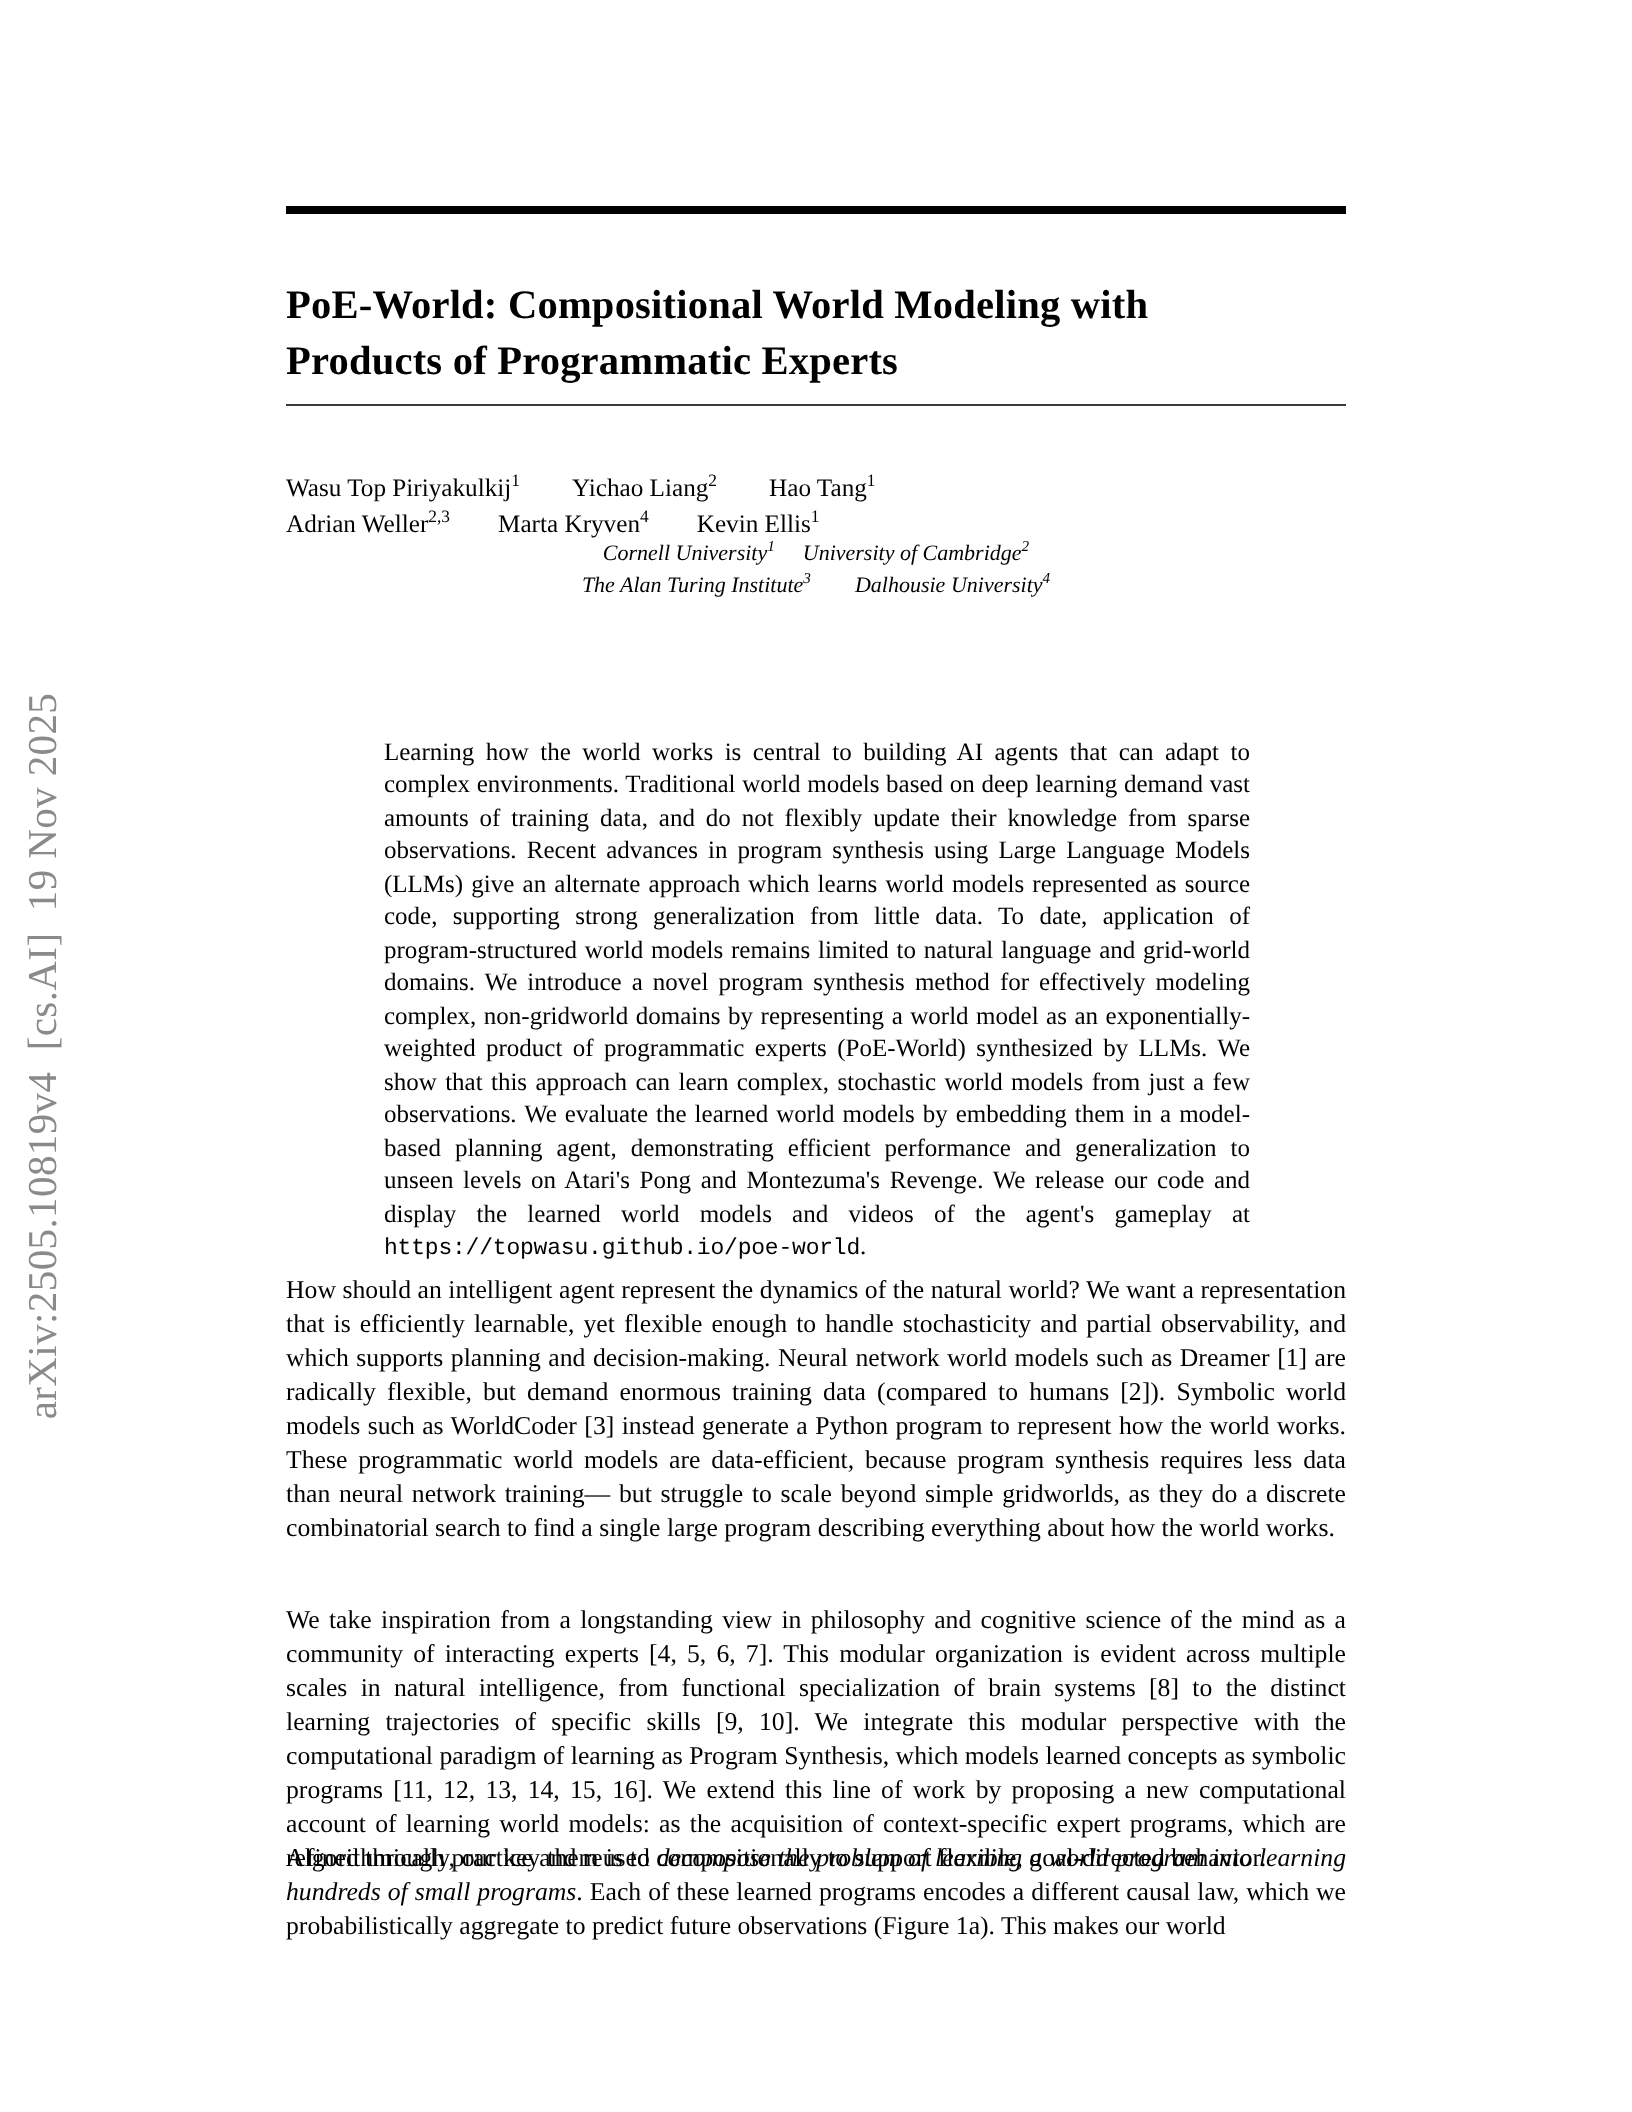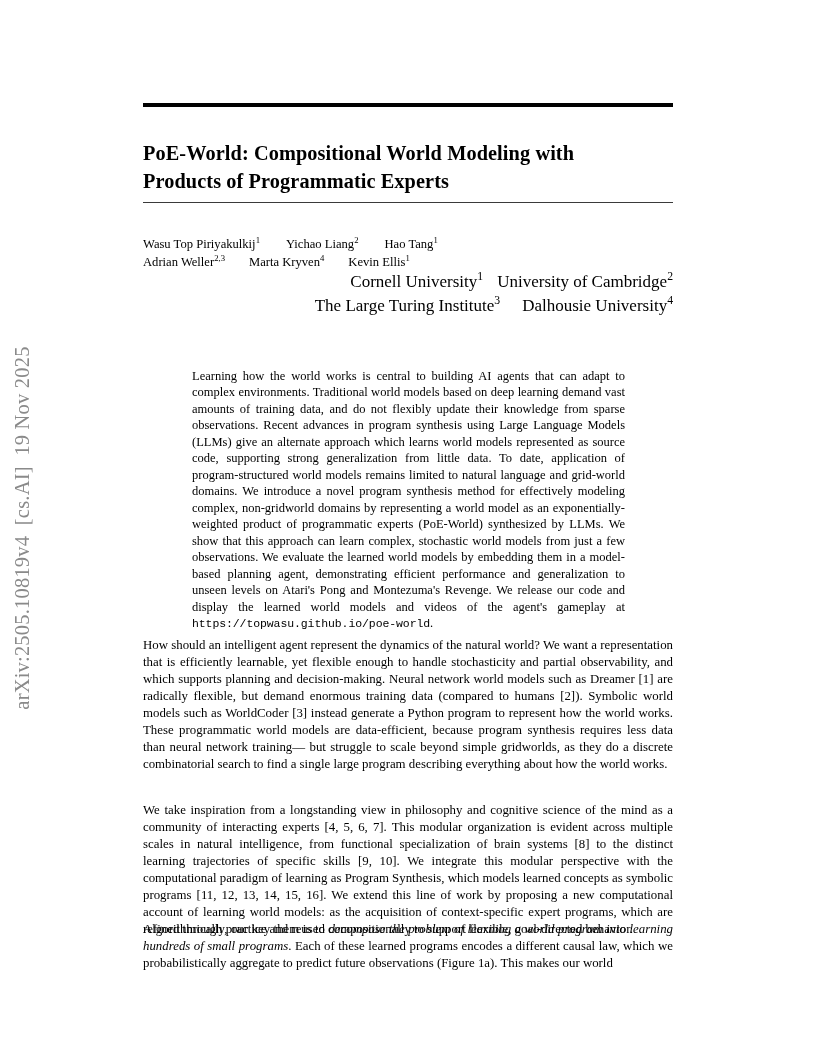--- a/index.html
+++ b/index.html
@@ -83,24 +83,25 @@
   }
   .authors .row { white-space: pre; }
   .authors .gap-a { display: inline-block; width: 26px; }
   .authors .gap-b { display: inline-block; width: 24px; }
 
   .affils {
     position: absolute;
     left: 143px;
     top: 270px;
     width: 530px;
-    text-align: right;
-    font-size: 17px;
+    text-align: center;
+    font-size: 11px;
     line-height: 1.42;
     font-weight: normal;
+    font-style: italic;
   }
   .affils .row { white-space: pre; }
   .affils .gap-c { display: inline-block; width: 14px; }
   .affils .gap-d { display: inline-block; width: 22px; }
 
   sup {
     font-size: 0.69em;
     vertical-align: super;
     line-height: 0;
   }
@@ -183,21 +184,21 @@
     <span>Products of Programmatic Experts</span>
   </h1>
 
   <div class="authors">
     <div class="row"><span>Wasu Top Piriyakulkij</span><sup>1</sup><span class="gap-a"></span><span>Yichao Liang</span><sup>2</sup><span class="gap-a"></span><span>Hao Tang</span><sup>1</sup></div>
     <div class="row"><span>Adrian Weller</span><sup>2,3</sup><span class="gap-b"></span><span>Marta Kryven</span><sup>4</sup><span class="gap-b"></span><span>Kevin Ellis</span><sup>1</sup></div>
   </div>
 
   <div class="affils">
     <div class="row"><span>Cornell University</span><sup>1</sup><span class="gap-c"></span><span>University of Cambridge</span><sup>2</sup></div>
-    <div class="row"><span>The Large Turing Institute</span><sup>3</sup><span class="gap-d"></span><span>Dalhousie University</span><sup>4</sup></div>
+    <div class="row"><span>The Alan Turing Institute</span><sup>3</sup><span class="gap-d"></span><span>Dalhousie University</span><sup>4</sup></div>
   </div>
 
   <div class="abstract-body"><span>Learning how the world works is central to building AI agents that can adapt to complex environments. Traditional world models based on deep learning demand vast amounts of training data, and do not flexibly update their knowledge from sparse observations. Recent advances in program synthesis using Large Language Models (LLMs) give an alternate approach which learns world models represented as source code, supporting strong generalization from little data. To date, application of program-structured world models remains limited to natural language and grid-world domains. We introduce a novel program synthesis method for effectively modeling complex, non-gridworld domains by representing a world model as an exponentially-weighted product of programmatic experts (PoE-World) synthesized by LLMs. We show that this approach can learn complex, stochastic world models from just a few observations. We evaluate the learned world models by embedding them in a model-based planning agent, demonstrating efficient performance and generalization to unseen levels on Atari's Pong and Montezuma's Revenge. We release our code and display the learned world models and videos of the agent's gameplay at </span><span class="mono">https://topwasu.github.io/poe-world</span><span>.</span></div>
 
 
   <p class="body-text p1">How should an intelligent agent represent the dynamics of the natural world? We want a representation that is efficiently learnable, yet flexible enough to handle stochasticity and partial observability, and which supports planning and decision-making. Neural network world models such as Dreamer [1] are radically flexible, but demand enormous training data (compared to humans [2]). Symbolic world models such as WorldCoder [3] instead generate a Python program to represent how the world works. These programmatic world models are data-efficient, because program synthesis requires less data than neural network training— but struggle to scale beyond simple gridworlds, as they do a discrete combinatorial search to find a single large program describing everything about how the world works.</p>
   <p class="body-text p2">We take inspiration from a longstanding view in philosophy and cognitive science of the mind as a community of interacting experts [4, 5, 6, 7]. This modular organization is evident across multiple scales in natural intelligence, from functional specialization of brain systems [8] to the distinct learning trajectories of specific skills [9, 10]. We integrate this modular perspective with the computational paradigm of learning as Program Synthesis, which models learned concepts as symbolic programs [11, 12, 13, 14, 15, 16]. We extend this line of work by proposing a new computational account of learning world models: as the acquisition of context-specific expert programs, which are refined through practice and reused compositionally to support flexible, goal-directed behavior.</p>
   <p class="body-text p3"><span>Algorithmically, our key them is to </span><i>decompose the problem of learning a world program into learning hundreds of small programs</i><span>. Each of these learned programs encodes a different causal law, which we probabilistically aggregate to predict future observations (Figure 1a).  This makes our world</span></p>
 
 

